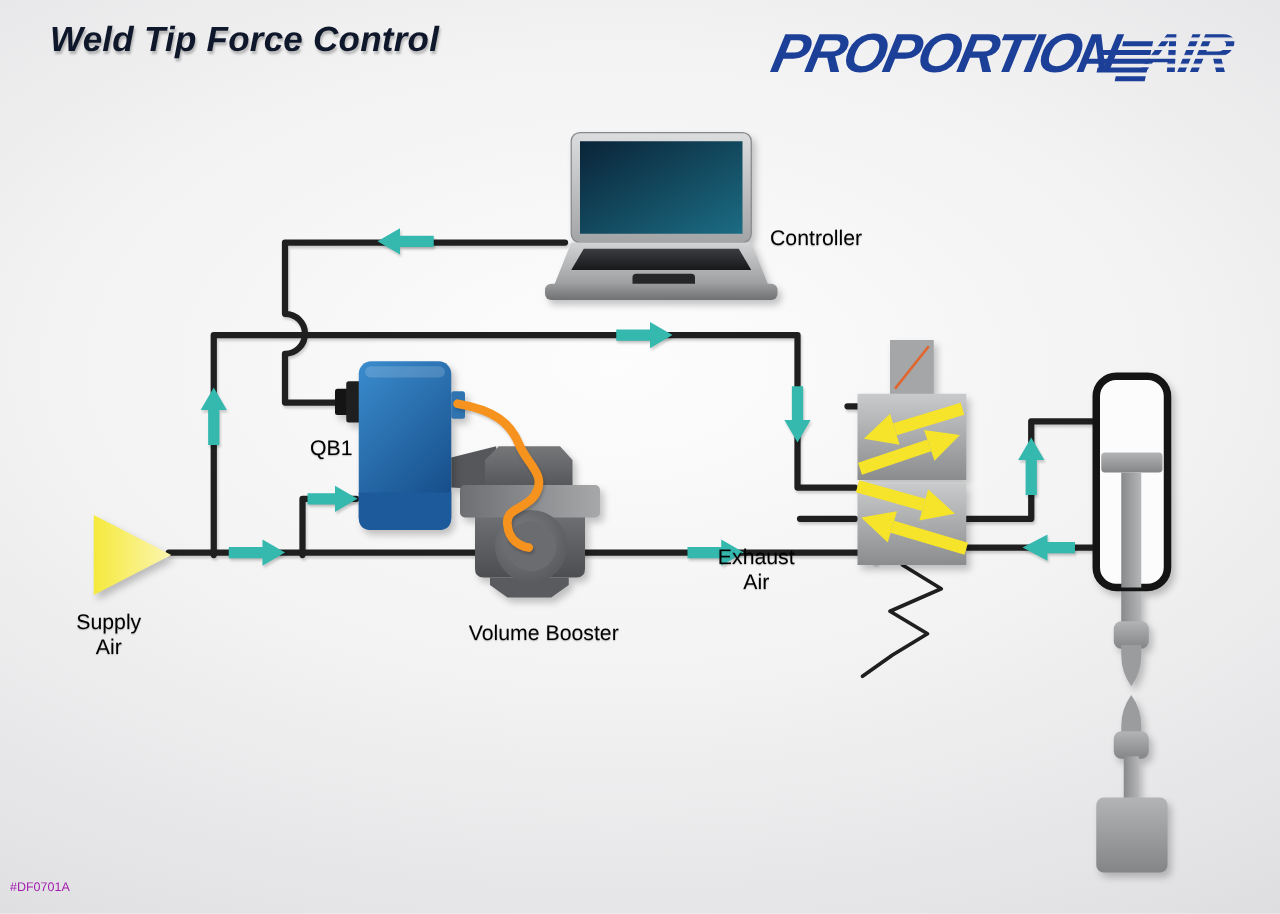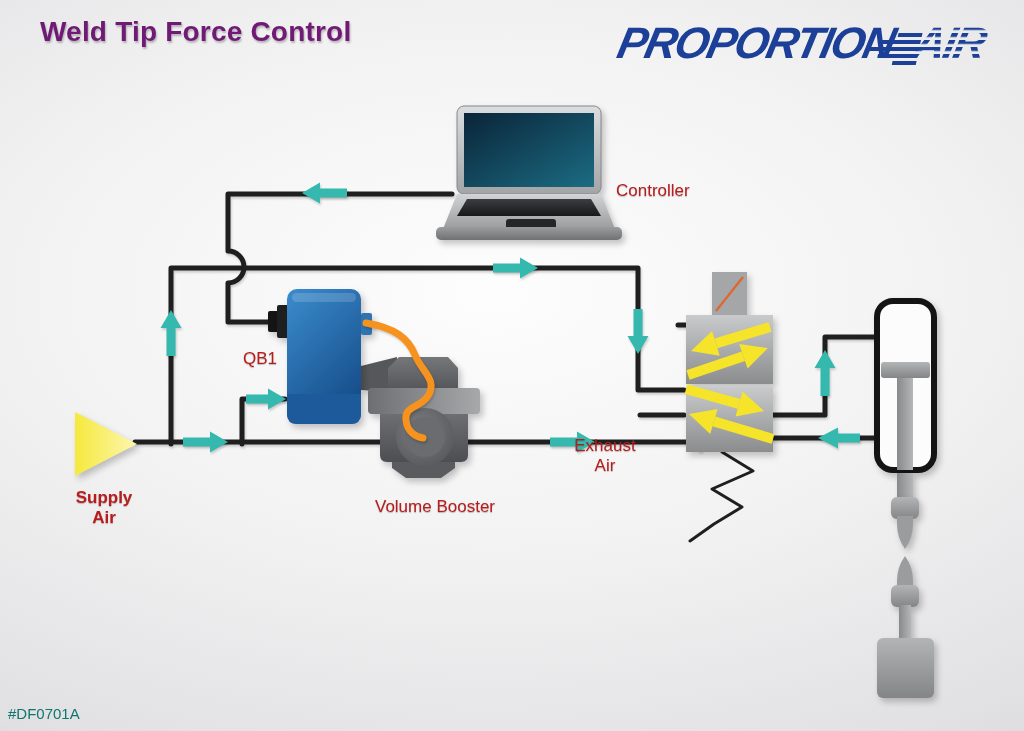--- a/index.html
+++ b/index.html
@@ -10,26 +10,26 @@
   }
   svg{display:block}
   #diagram{position:absolute;left:0;top:0;}
   .pline{fill:none;stroke:var(--line,#1f1f1f);stroke-width:5;stroke-linejoin:round;stroke-linecap:round;}
   .thin{stroke-width:3;}
   .tealA{fill:var(--flow-arrow,#35b8ad);}
   .yshaft{stroke:var(--valve-arrow,#f5e42a);stroke-width:10;stroke-linecap:butt;}
   .yhead{fill:var(--valve-arrow,#f5e42a);}
   .shadow{filter:drop-shadow(3px 4px 3px rgba(0,0,0,.22));}
   .lshadow{filter:drop-shadow(1px 2px 1px rgba(0,0,0,.18));}
-  .lbl{position:absolute;color:#b91c1c;font-size:17px;line-height:1.18;
+  .lbl{position:absolute;color:#000000;font-size:17px;line-height:1.18;
        text-shadow:0 1px 1px rgba(0,0,0,.25);}
   .ctr{text-align:center;}
   #page-title{position:absolute;left:40px;top:16px;font-size:28px;font-weight:bold;
-    color:#701a75;text-shadow:1px 2px 2px rgba(0,0,0,.25);letter-spacing:.2px;}
-  #doc-number{position:absolute;left:8px;top:705px;font-size:15px;color:#0f766e;}
+    color:#0f172a;text-shadow:1px 2px 2px rgba(0,0,0,.25);letter-spacing:.2px;font-style:italic;}
+  #doc-number{position:absolute;left:8px;top:705px;font-size:10px;color:#a21caf;}
   #logo{position:absolute;top:12px;right:26px;width:385px;height:58px;}
   #logo text{font-family:"Liberation Sans",sans-serif;font-weight:bold;font-style:italic;
     font-size:44px;letter-spacing:-2px;}
 </style>
 </head>
 <body>
 
 <svg id="diagram" width="1024" height="731" viewBox="0 0 1024 731">
   <defs>
     <linearGradient id="screenGrad" x1="0" y1="0" x2="1" y2="1">
@@ -204,17 +204,17 @@
       <rect x="262" y="28" width="40" height="4"></rect>
       <rect x="250" y="35" width="52" height="4"></rect>
       <rect x="262" y="42" width="40" height="4"></rect>
       <rect x="278" y="49" width="24" height="4"></rect>
     </g>
     <text x="296" y="46" fill="url(#airStripe)">AIR</text>
   </g>
 </svg>
 
 <div class="lbl" style="left:616px;top:181px;">Controller</div>
-<div class="lbl" style="left:238px;top:349px;width:44px;text-align:center;">QB1</div>
-<div class="lbl ctr" style="left:72px;top:488px;width:64px;font-weight:bold;">Supply Air</div>
+<div class="lbl" style="left:238px;top:349px;width:44px;text-align:right;">QB1</div>
+<div class="lbl ctr" style="left:55px;top:488px;width:64px;">Supply Air</div>
 <div class="lbl ctr" style="left:350px;top:497px;width:170px;">Volume Booster</div>
 <div class="lbl ctr" style="left:570px;top:392px;width:70px;margin-top:44px;">Exhaust Air</div>
 <div id="doc-number">#DF0701A</div>
 
 </body></html>

